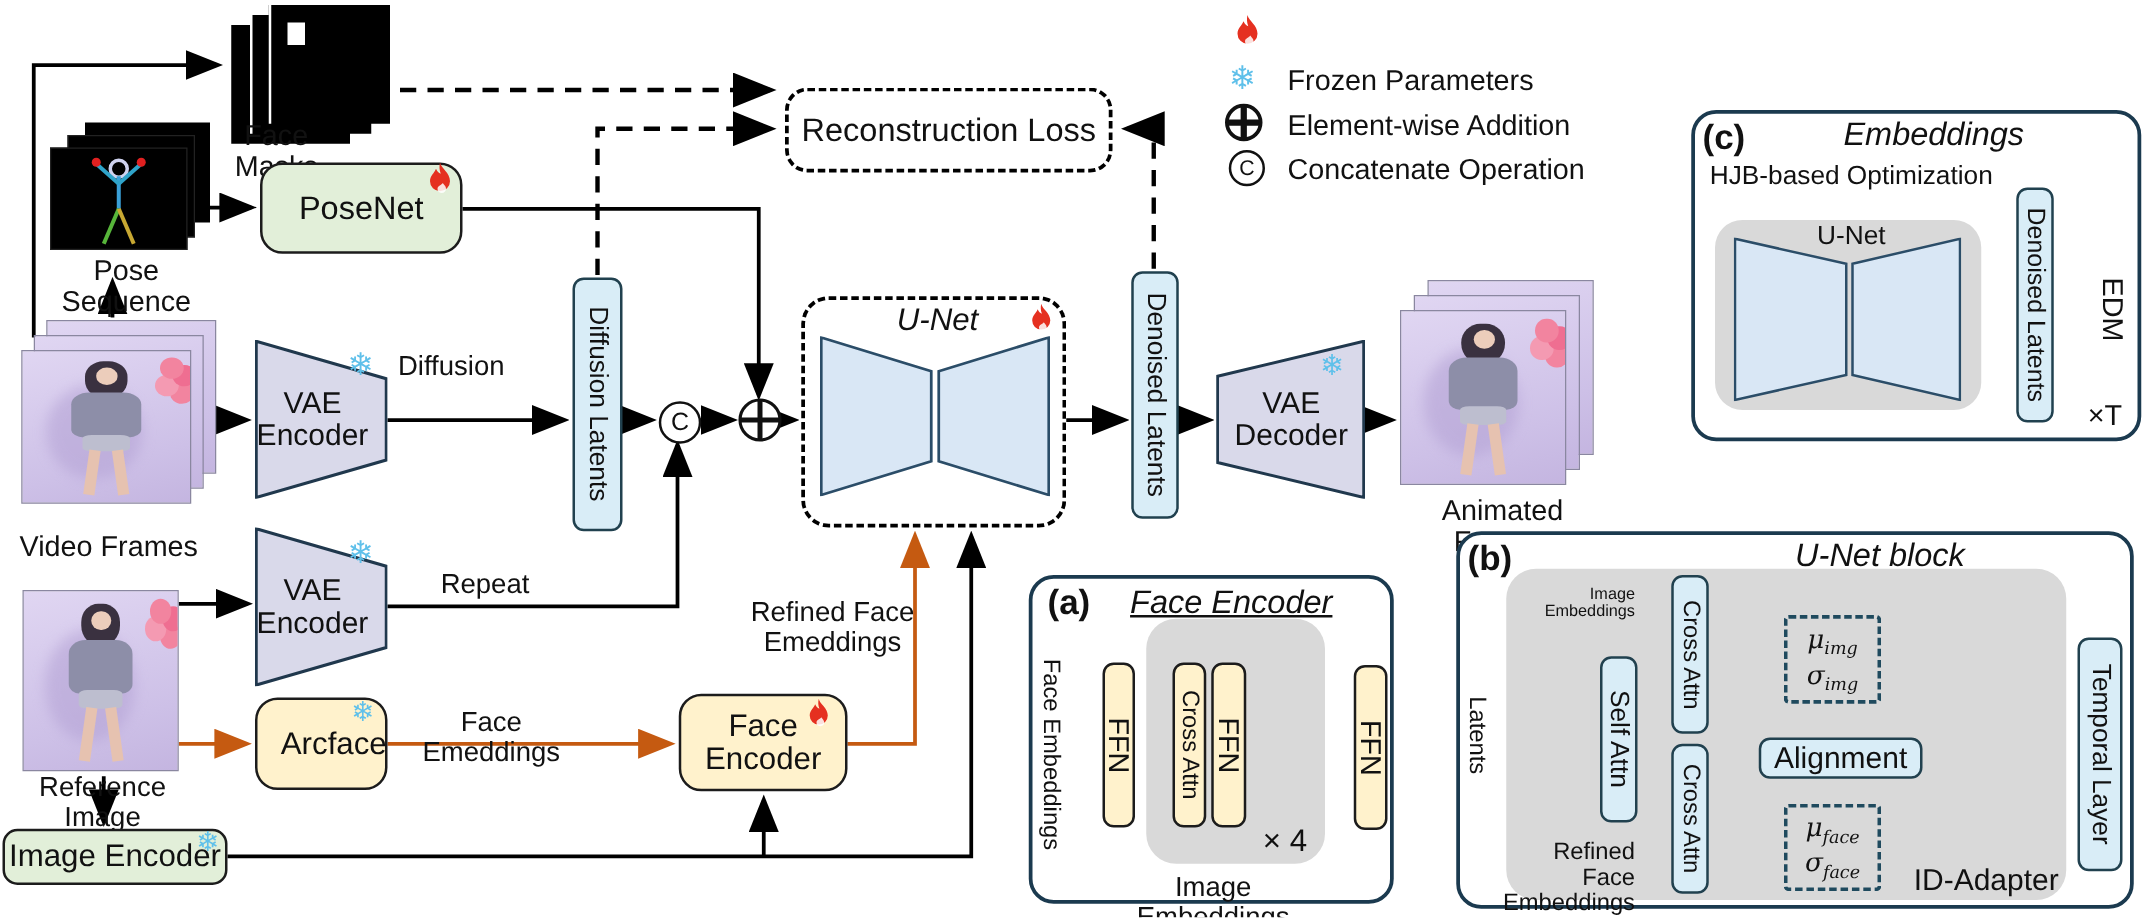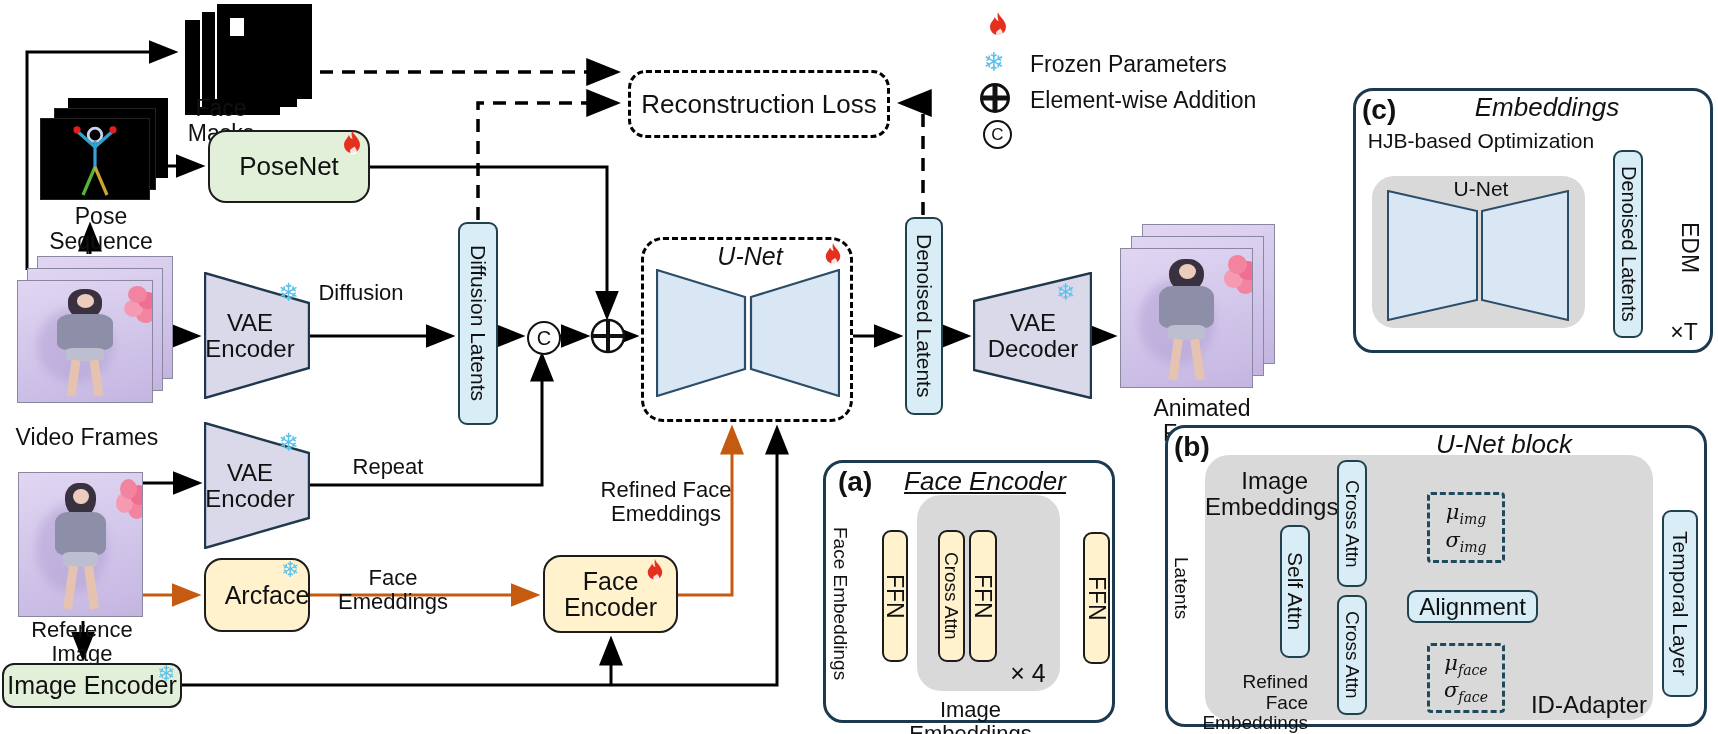--- a/index.html
+++ b/index.html
@@ -285,38 +285,39 @@
   <svg class="abs" style="left:986px;top:11px;" width="24" height="31" viewBox="0 0 24 31">
     <path d="M12 1 C13 6 20 9 20 16 A8 8 0 0 1 4 16 C4 11.5 7.5 9.5 8.8 6 C10 8.5 10.8 9.3 12.6 10 C11.4 6.6 11.3 4.2 12 1 Z" fill="#e53020"></path>
     <path d="M10 22 a3.4 3.4 0 0 0 6.8 0 c0-2-1.4-3-2.6-4.6 -0.8 1.6-4.2 2.2-4.2 4.6 Z" fill="#fff" opacity="0.85"></path>
   </svg>
   <div class="snow" style="left:983px;top:49px;font-size:26px;">❄</div>
   <div class="ccirc" style="left:983px;top:120px;width:25px;height:25px;font-size:17px;">
     <span>C</span>
   </div>
   <div class="legend-label" style="left:1030px;top:51px;">Frozen Parameters</div>
   <div class="legend-label" style="left:1030px;top:87px;">Element-wise Addition</div>
+  <div class="legend-label" style="left:1030px;top:122px;">Concatenate Operation</div>
 
   <div class="panel" style="left:823px;top:460px;width:292px;height:263px;"></div>
   <div class="tag" style="left:838px;top:466px;">(a)</div>
   <div class="ptitle" style="left:895px;top:466px;width:180px;text-decoration:underline;">Face Encoder</div>
   <div class="gray" style="left:917px;top:495px;width:143px;height:196px;"></div>
   <div class="box vtext" style="left:826px;top:518px;width:28px;height:172px;font-size:19px;">Face Embeddings</div>
   <div class="box yellow vtext" style="left:882px;top:530px;width:26px;height:132px;font-size:23px;border-radius:9px;">FFN</div>
   <div class="box yellow vtext" style="left:938px;top:530px;width:27px;height:132px;font-size:19px;border-radius:9px;">Cross Attn</div>
   <div class="box yellow vtext" style="left:969px;top:530px;width:28px;height:132px;font-size:23px;border-radius:9px;">FFN</div>
   <div class="box yellow vtext" style="left:1083px;top:532px;width:27px;height:132px;font-size:23px;border-radius:9px;">FFN</div>
   <div class="lbl" style="left:1000px;top:660px;width:56px;font-size:25px;">× 4</div>
   <div class="lbl" style="left:878px;top:698px;width:185px;font-size:22px;">Image Embeddings</div>
 
   <div class="panel" style="left:1165px;top:425px;width:542px;height:302px;"></div>
   <div class="tag" style="left:1174px;top:431px;">(b)</div>
   <div class="ptitle" style="left:1404px;top:429px;width:200px;">U-Net block</div>
   <div class="gray" style="left:1205px;top:455px;width:448px;height:265px;"></div>
-  <div class="lbl" style="left:1205px;top:468px;width:103px;font-size:24px;text-align:right;">
+  <div class="lbl" style="left:1205px;top:468px;width:103px;font-size:13px;text-align:right;">
     <div>Image</div>
       <div>Embeddings</div>
   </div>
   <div class="box vtext" style="left:1168px;top:552px;width:26px;height:72px;font-size:19px;">Latents</div>
   <div class="box blue vtext" style="left:1280px;top:525px;width:30px;height:133px;font-size:21px;">Self Attn</div>
   <div class="box blue vtext" style="left:1337px;top:460px;width:30px;height:127px;font-size:19px;">Cross Attn</div>
   <div class="box blue vtext" style="left:1337px;top:595px;width:30px;height:120px;font-size:19px;">Cross Attn</div>
   <div class="lbl" style="left:1196px;top:672px;width:112px;font-size:19px;text-align:right;">
     <div>Refined Face</div>
       <div>Embeddings</div>

